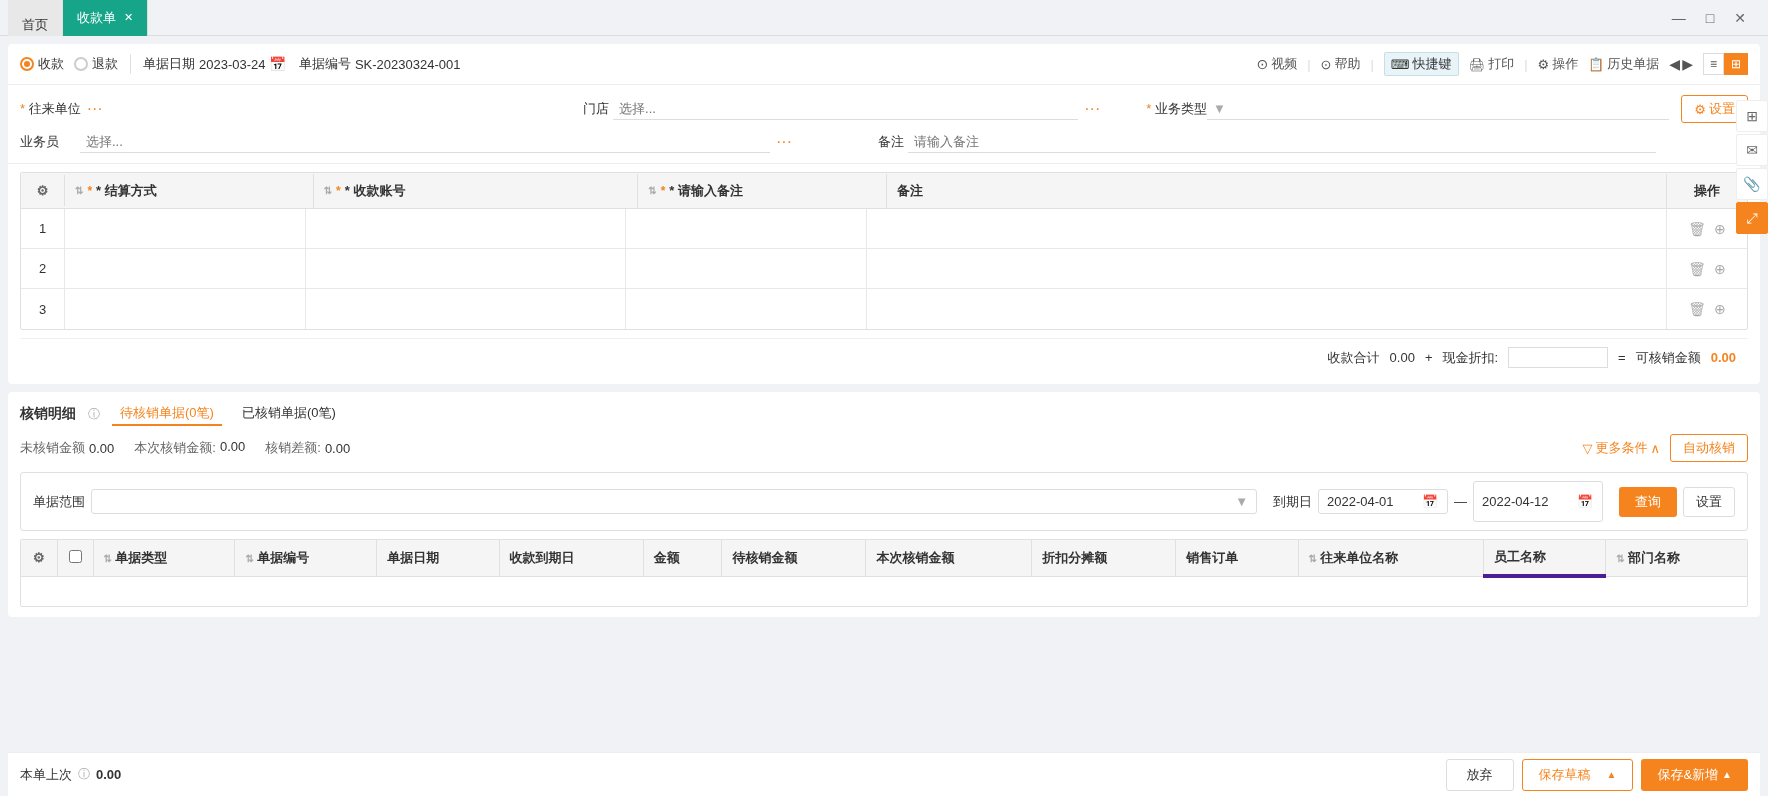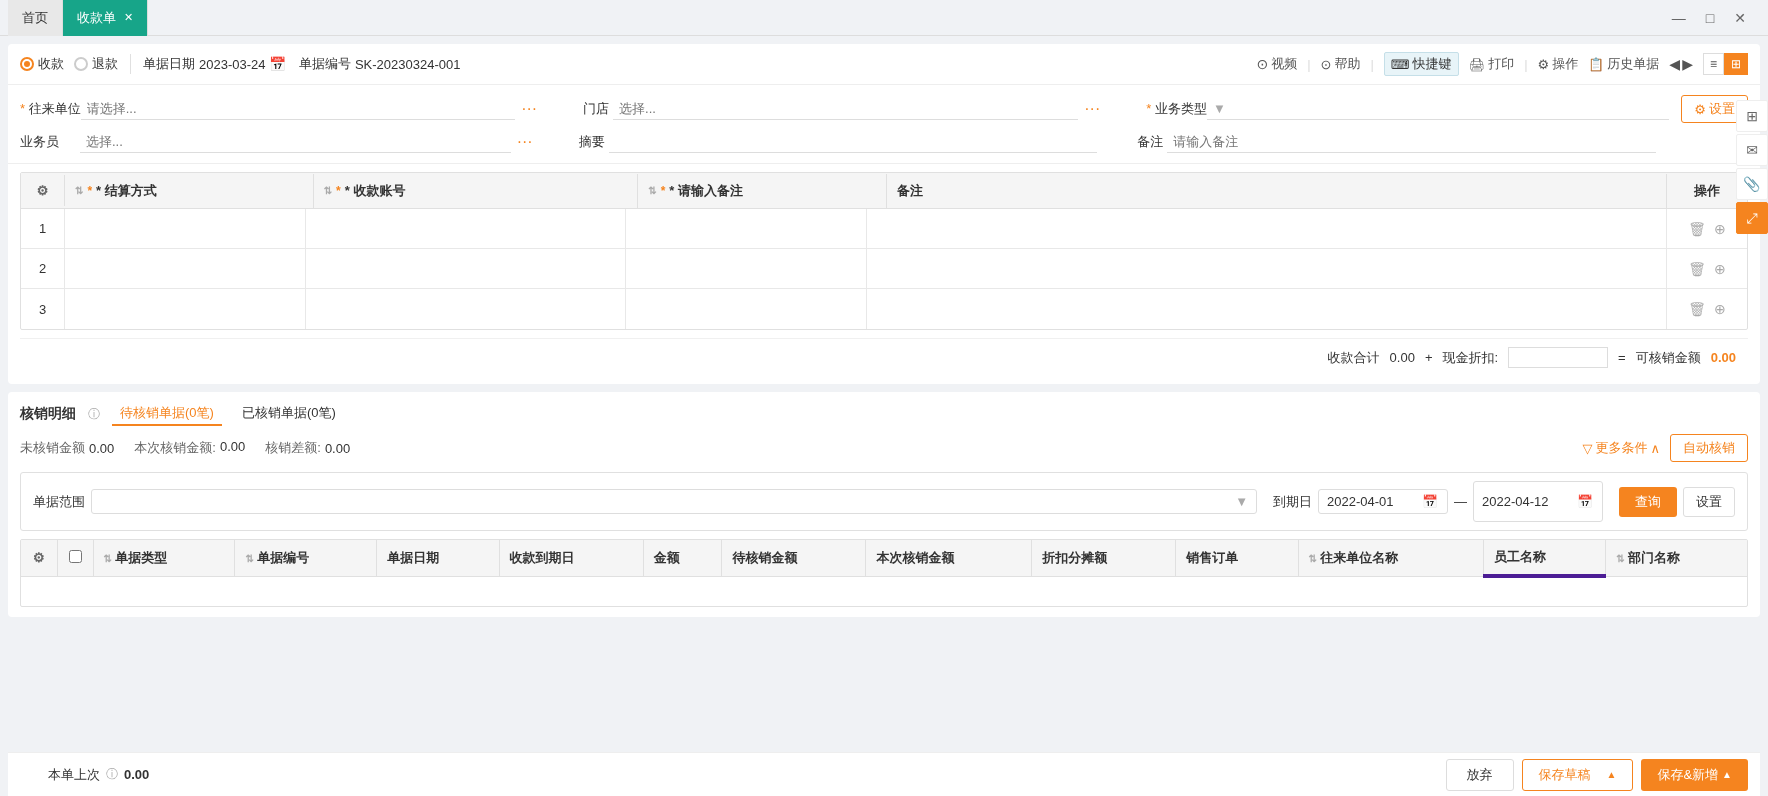--- a/index.html
+++ b/index.html
@@ -2,21 +2,21 @@
 <html><head>
   <meta charset="utf-8">
   <style>
     * { box-sizing: border-box; margin: 0; padding: 0; font-family: 'Microsoft YaHei', Arial, sans-serif; font-size: 13px; }
     body { background: #f0f2f5; width: 1768px; height: 796px; overflow: hidden; }
   </style>
 </head>
 <body>
 
 <div style="display:flex; align-items:center; background:#f0f2f5; height:36px; border-bottom:1px solid #ddd; padding:0 8px;">
-  <div style="padding:0 14px; height:36px; display:flex; align-items:center; cursor:pointer; font-size:13px; color:#333; background:#e8e8e8; border-right:1px solid #ddd;">
+  <div style="padding:16px 14px; height:36px; display:flex; cursor:pointer; font-size:13px; color:#333; background:#e8e8e8; border-right:1px solid #ddd;">
     <span>首页</span>
   </div>
   <div style="padding:0 14px; height:36px; display:flex; align-items:center; cursor:pointer; font-size:13px; color:#fff; background:#17a589; border-right:1px solid #ddd;">
     <span>收款单</span>
     <span style="margin-left:8px; font-size:11px;">✕</span>
   </div>
   <div style="margin-left:auto; display:flex; align-items:center; gap:8px; padding-right:8px;">
     <span style="cursor:pointer; color:#666; font-size:14px; padding:2px 6px;">—</span>
     <span style="cursor:pointer; color:#666; font-size:14px; padding:2px 6px;">□</span>
     <span style="cursor:pointer; color:#666; font-size:14px; padding:2px 6px;">✕</span>
@@ -94,21 +94,20 @@
     </div>
 
     <div style="padding:10px 12px; background:#fff; border-bottom:1px solid #eee;">
 
       <div style="display:flex; align-items:center; margin-bottom:8px; gap:0;">
 
         <div style="display:flex; align-items:center; flex:2.5;">
           <span style="color:#333; white-space:nowrap; min-width:60px;">
             <span style="color:#f5841f;">* </span>往来单位
           </span>
-          <input style="flex: 1 1 0%; border-top: none; border-right: none; border-left: none; border-image: initial; border-bottom: 1px solid rgb(221, 221, 221); padding: 3px 6px; color: rgb(153, 153, 153); outline: none; background: transparent; font-size: 13px;" placeholder="请选择...">
           <span style="color:#f5841f; cursor:pointer; padding:0 6px; font-size:16px;">···</span>
         </div>
 
         <div style="width:40px;"></div>
 
         <div style="display:flex; align-items:center; flex:2.5;">
           <span style="color:#333; white-space:nowrap; min-width:30px;">门店</span>
           <input style="flex: 1 1 0%; border-top: none; border-right: none; border-left: none; border-image: initial; border-bottom: 1px solid rgb(221, 221, 221); padding: 3px 6px; color: rgb(153, 153, 153); outline: none; background: transparent; font-size: 13px;" placeholder="选择...">
           <span style="color:#f5841f; cursor:pointer; padding:0 6px; font-size:16px;">···</span>
         </div>
@@ -134,24 +133,20 @@
 
       <div style="display:flex; align-items:center; gap:0;">
 
         <div style="display:flex; align-items:center; flex:2.5;">
           <span style="color:#333; white-space:nowrap; min-width:60px;">业务员</span>
           <input style="flex: 1 1 0%; border-top: none; border-right: none; border-left: none; border-image: initial; border-bottom: 1px solid rgb(221, 221, 221); padding: 3px 6px; color: rgb(153, 153, 153); outline: none; background: transparent; font-size: 13px;" placeholder="选择...">
           <span style="color:#f5841f; cursor:pointer; padding:0 6px; font-size:16px;">···</span>
         </div>
         <div style="width:40px;"></div>
 
-        <div style="display:flex; align-items:center; flex:2.5;">
-          <span style="color:#333; white-space:nowrap; min-width:30px;">摘要</span>
-          <input style="flex: 1 1 0%; border-top: none; border-right: none; border-left: none; border-image: initial; border-bottom: 1px solid rgb(221, 221, 221); padding: 3px 6px; color: rgb(153, 153, 153); outline: none; background: transparent; font-size: 13px;">
-        </div>
         <div style="width:40px;"></div>
 
         <div style="display:flex; align-items:center; flex:2.5;">
           <span style="color:#333; white-space:nowrap; min-width:30px;">备注</span>
           <input style="flex: 1 1 0%; border-top: none; border-right: none; border-left: none; border-image: initial; border-bottom: 1px solid rgb(221, 221, 221); padding: 3px 6px; color: rgb(153, 153, 153); outline: none; background: transparent; font-size: 13px;" placeholder="请输入备注">
         </div>
         <div style="margin-left:12px; width:80px;"></div>
       </div>
     </div>
 
@@ -364,21 +359,21 @@
             </tr>
         </tbody>
       </table>
     </div>
   </div>
 
 </div>
 
 <div style="position:fixed; bottom:0; left:8px; right:8px; background:#fff; border-top:1px solid #eee; display:flex; align-items:center; padding:0 12px; gap:12px; height:44px; z-index:100;">
   <div style="display:flex; align-items:center; gap:6px;">
-    <span style="color:#333;margin-left:28px;">本单上次</span>
+    <span style="color:#333;">本单上次</span>
     <span style="color:#aaa; font-size:12px;">ⓘ</span>
     <span style="color:#333; font-weight:bold;">0.00</span>
   </div>
   <div style="margin-left:auto; display:flex; gap:8px;">
     <button style="background:#fff; border:1px solid #ddd; color:#333; padding:6px 20px; border-radius:3px; cursor:pointer;">
       <span>放弃</span>
     </button>
     <button style="background:#fff; border:1px solid #f5841f; color:#f5841f; padding:6px 16px; border-radius:3px; cursor:pointer; display:flex; align-items:center; gap:16px;">
       <span>保存草稿</span>
       <span style="font-size:10px;">▲</span>

